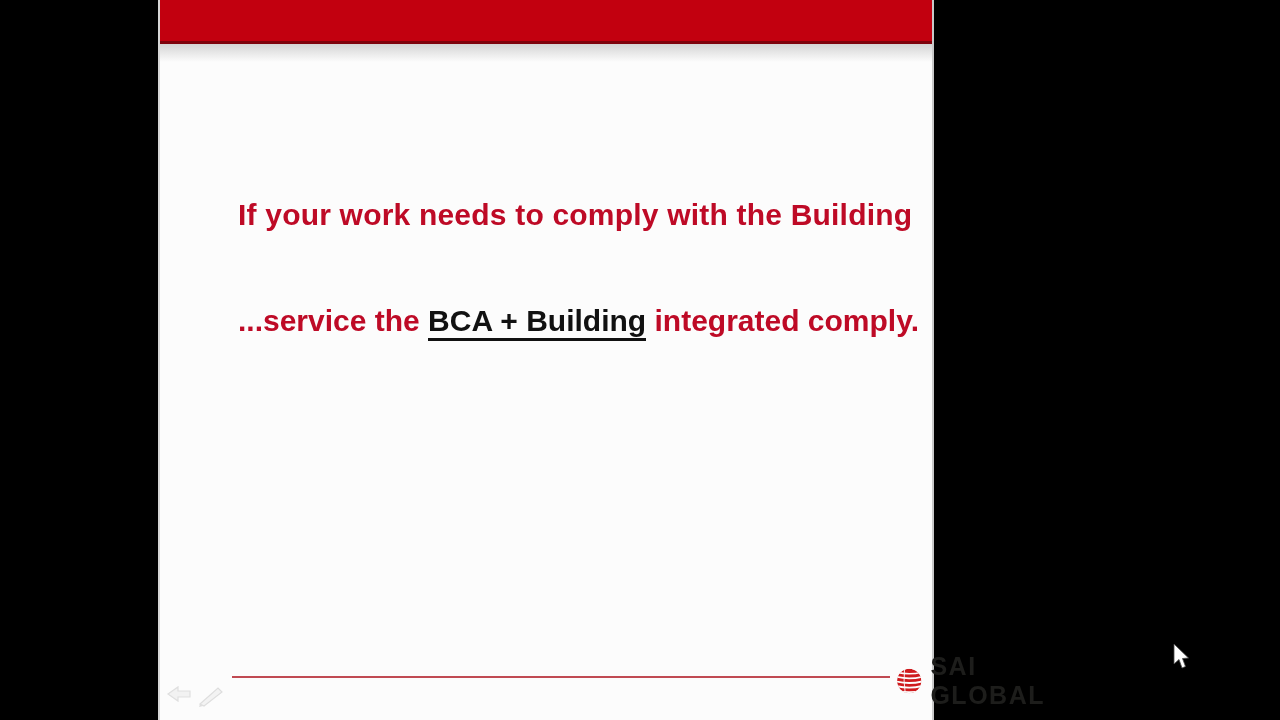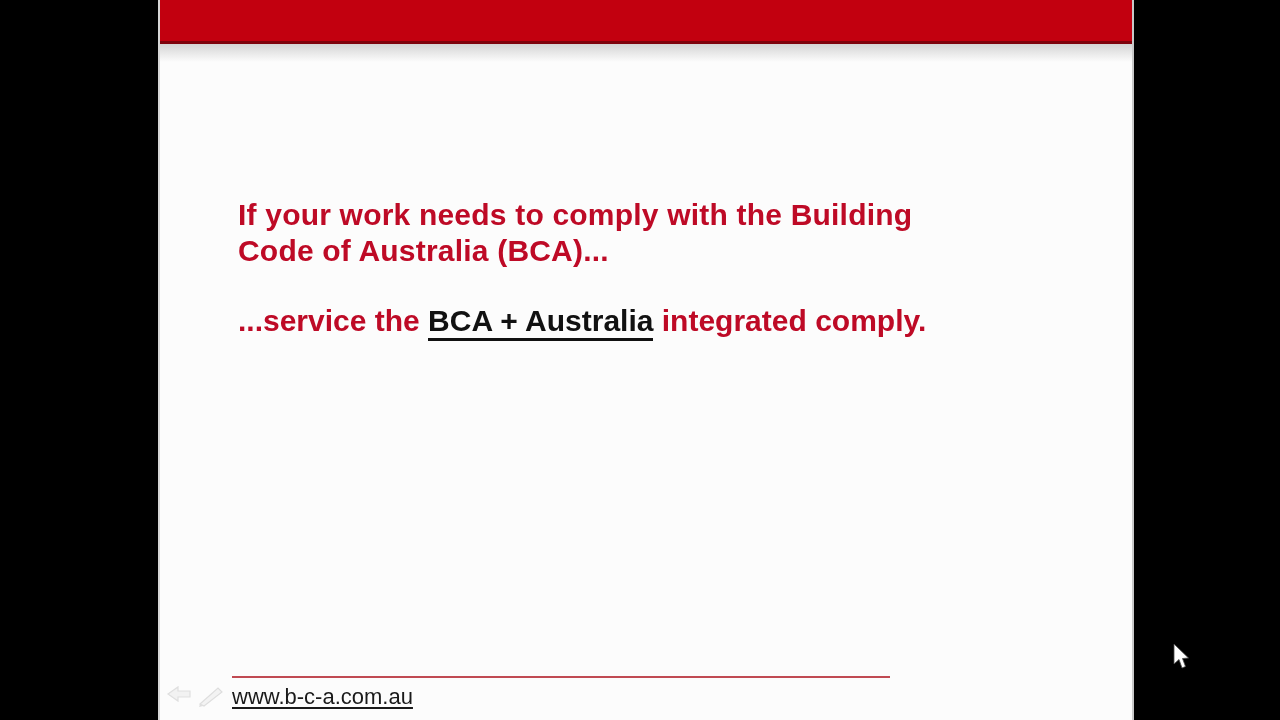--- a/index.html
+++ b/index.html
@@ -8,21 +8,21 @@
     background: #000;
     position: relative;
     overflow: hidden;
     font-family: "Liberation Sans", sans-serif;
   }
 
   
   .slide {
     position: absolute;
     left: 158px; top: 0;
-    width: 976px; height: 720px;
+    width: 776px; height: 720px;
     background: #FCFCFC;
     border-left: 2px solid #D6D6D6;
     border-right: 2px solid #C9C9C9;
     box-sizing: border-box;
   }
 
   .banner {
     position: absolute;
     left: 0; top: 0; right: 0;
     height: 41px;
@@ -113,29 +113,46 @@
 </head>
 <body>
 
 <div class="slide">
 
   <div class="banner"></div>
   <div class="banner-shadow"></div>
 
   <h1 class="heading">
     <div>If your work needs to comply with the Building</div>
-    <div>Code of Australia (BCA)...</div>
   </h1>
 
-  <p class="subheading"><span>...service the </span><span class="em">BCA + Australia</span><span> integrated comply.</span></p>
+  <p class="subheading"><span>...service the </span><span class="em">BCA + Building</span><span> integrated comply.</span></p>
 
   <div class="footer-rule"></div>
 
-  <a class="site-link">www.b-c-a.com.au</a>
 
+  <div class="logo">
+    <svg viewBox="0 0 40 40">
+      <defs>
+          <clipPath id="ballClip">
+            <circle cx="20" cy="20" r="18.5"></circle>
+          </clipPath>
+        </defs>
+      <g clip-path="url(#ballClip)">
+        <circle cx="20" cy="20" r="18.5" fill="#CF1B1E"></circle>
+        <path d="M-2 6  Q20 12 42 6" stroke="#FCFCFC" stroke-width="2.4" fill="none"></path>
+        <path d="M-2 13 Q20 19 42 13" stroke="#FCFCFC" stroke-width="2.6" fill="none"></path>
+        <path d="M-2 20 Q20 26 42 20" stroke="#FCFCFC" stroke-width="2.8" fill="none"></path>
+        <path d="M-2 27 Q20 33 42 27" stroke="#FCFCFC" stroke-width="2.8" fill="none"></path>
+        <path d="M-2 34 Q20 40 42 34" stroke="#FCFCFC" stroke-width="2.6" fill="none"></path>
+        <path d="M13 1 Q11 20 14 39" stroke="#FCFCFC" stroke-width="1.6" fill="none" opacity="0.85"></path>
+      </g>
+    </svg>
+    <span class="logo-text">SAI GLOBAL</span>
+  </div>
 
   <svg class="annot annot-arrow" viewBox="0 0 26 20">
     <path d="M2 10 L12 3 L12 7 L24 7 L24 13 L12 13 L12 17 Z" fill="#F1F1F1" stroke="#DCDCDC" stroke-width="1.2"></path>
   </svg>
   <svg class="annot annot-pen" viewBox="0 0 30 24">
     <path d="M4 20 L22 4 L26 8 L8 22 Z" fill="#F3F3F3" stroke="#DBDBDB" stroke-width="1.2"></path>
     <path d="M4 20 L3 23 L7 22 Z" fill="#DBDBDB"></path>
   </svg>
 
 </div>

